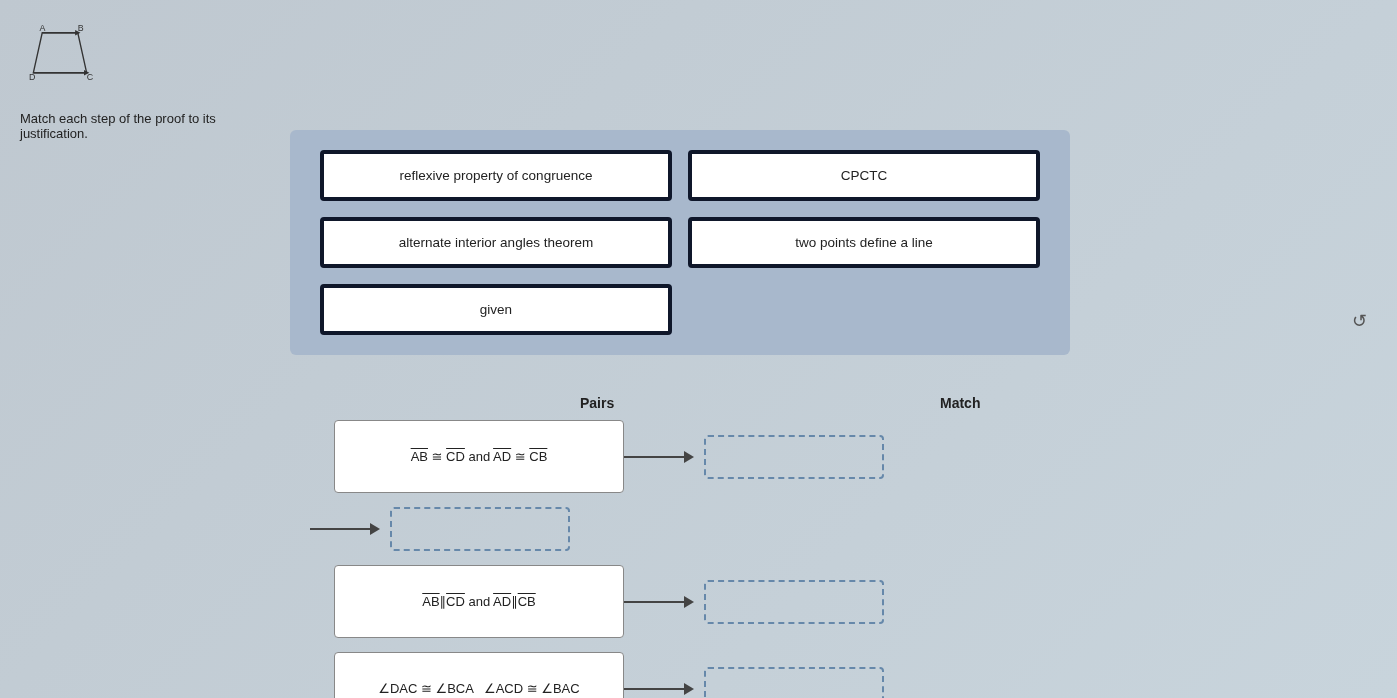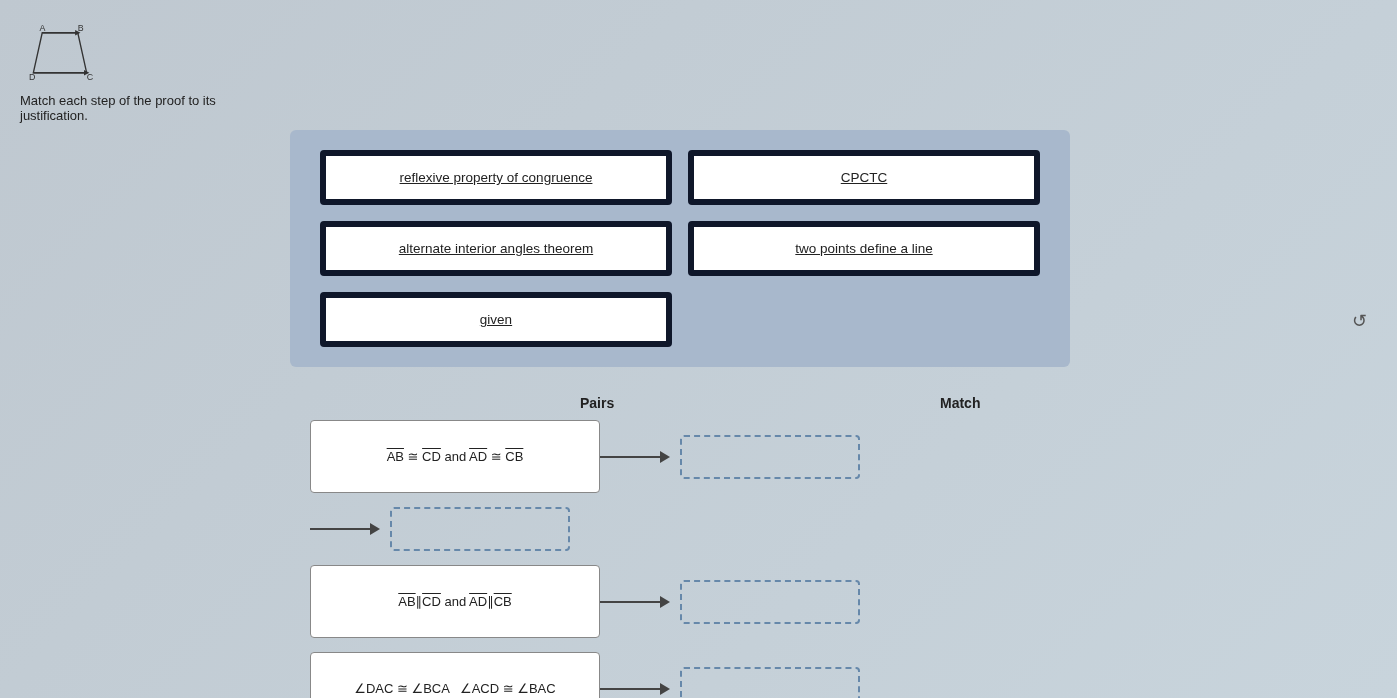--- a/index.html
+++ b/index.html
@@ -29,47 +29,46 @@
     }
 
     .diagram-svg {
       width: 80px;
       height: 70px;
     }
 
     .match-instruction {
       font-size: 13px;
       color: #222;
-      margin-top: 0;
+      margin-top: 18px;
     }
 
     
     .tiles-panel {
       position: absolute;
       top: 130px;
       left: 290px;
       width: 780px;
       background: #a8b8cc;
       border-radius: 6px;
       padding: 20px 30px;
       display: grid;
       grid-template-columns: 1fr 1fr;
       gap: 16px;
     }
 
     .tile-btn {
       background: #fff;
-      border: 6px solid #0f172a;
+      border: 4px solid #0f172a;
       border-radius: 4px;
       padding: 14px 18px;
       text-align: center;
       font-size: 13.5px;
       color: #222;
       cursor: pointer;
-      text-decoration: underline;
     }
 
     
     .section-label {
       position: absolute;
       font-weight: bold;
       font-size: 14px;
       color: #222;
     }
 
@@ -101,20 +100,21 @@
 
     .pair-box {
       background: #fff;
       border: 1.5px solid #888;
       border-radius: 4px;
       padding: 28px 18px;
       font-size: 13px;
       min-width: 290px;
       text-align: center;
       white-space: nowrap;
+      margin-left: 24px;
     }
 
     .arrow-line {
       display: flex;
       align-items: center;
       width: 80px;
     }
 
     .arrow-line::before {
       content: '';

